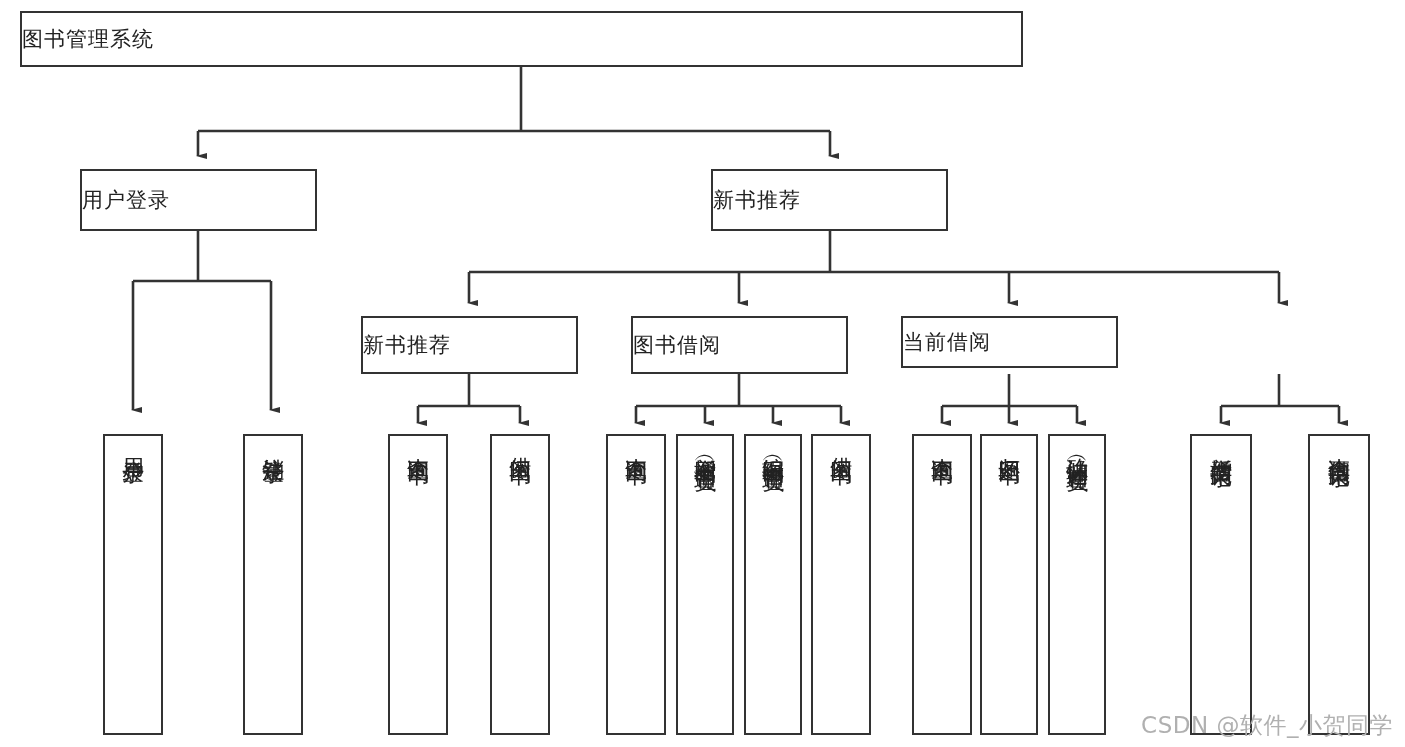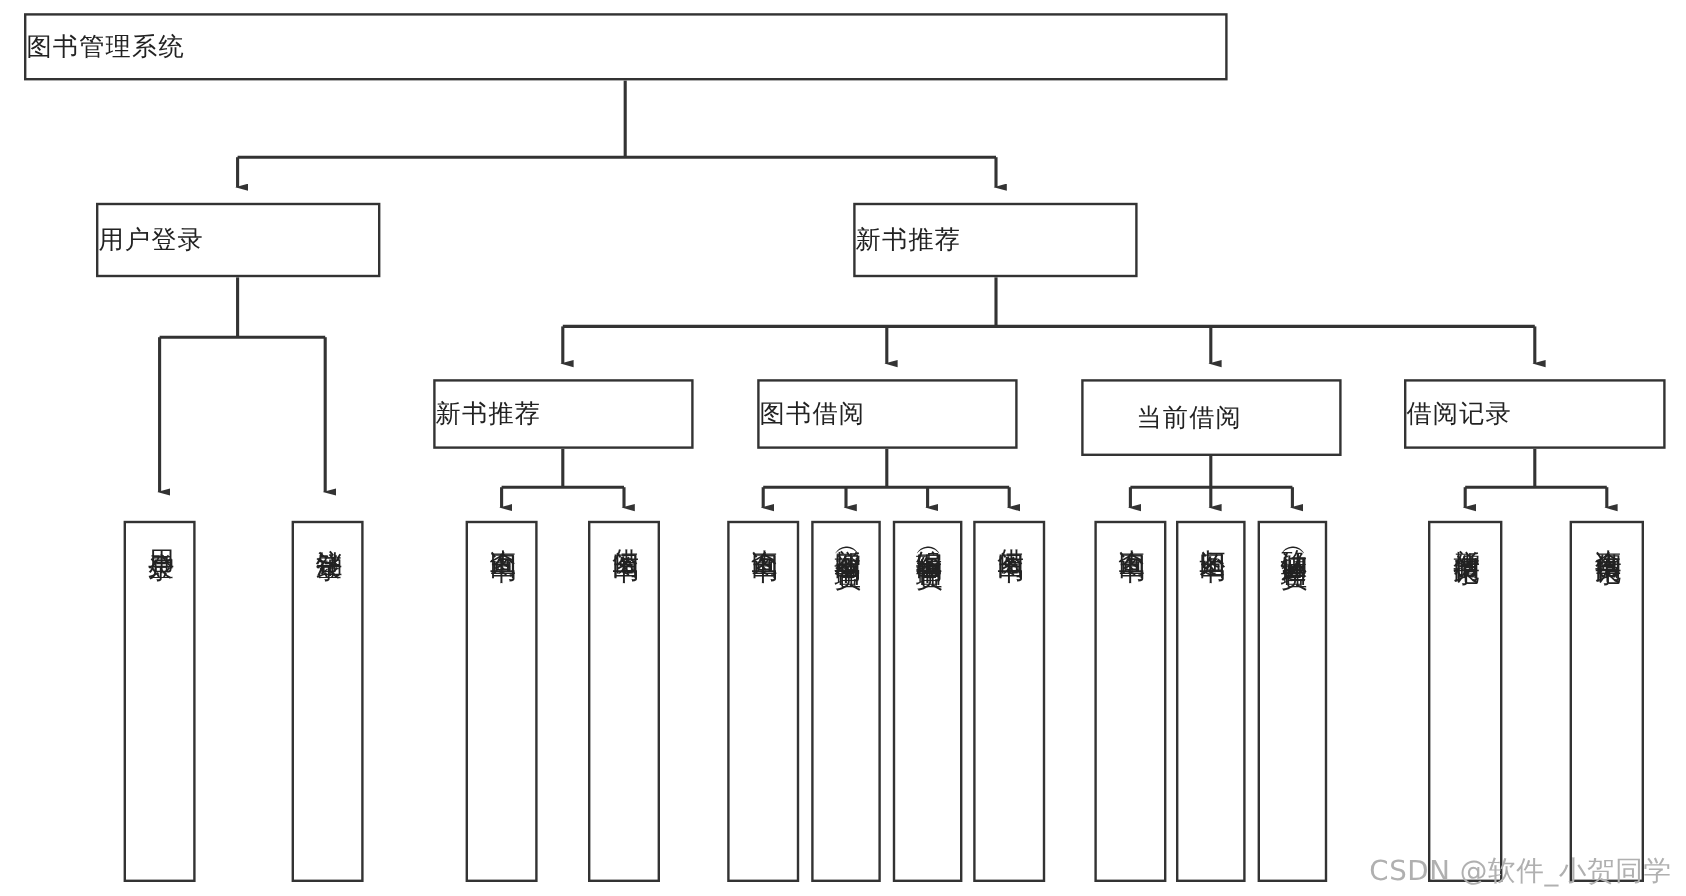--- a/index.html
+++ b/index.html
@@ -130,25 +130,22 @@
   <div class="node horiz" style="left:711px; top:169px; width:237px; height:62px;">
     <span>新书推荐</span>
   </div>
 
   <div class="node horiz" style="left:631px; top:316px; width:217px; height:58px;">
     <span>图书借阅</span>
   </div>
   <div class="node horiz" style="left:361px; top:316px; width:217px; height:58px;">
     <span>新书推荐</span>
   </div>
-  <div class="node horiz" style="left:901px; top:316px; width:217px; height:64px;padding-left:44px;">
+  <div class="node horiz" style="left:901px; top:316px; width:217px; height:52px;">
     <span>当前借阅</span>
-  </div>
-  <div class="node horiz" style="left:1170px; top:316px; width:218px; height:58px;">
-    <span>借阅记录</span>
   </div>
 
   <div class="node vert" style="left:103px; top:434px; width:60px; height:301px;">
     <span class="vtext">用户登录</span>
   </div>
   <div class="node vert" style="left:243px; top:434px; width:60px; height:301px;">
     <span class="vtext">注销登录</span>
   </div>
 
   <div class="node vert" style="left:388px; top:434px; width:60px; height:301px;">

